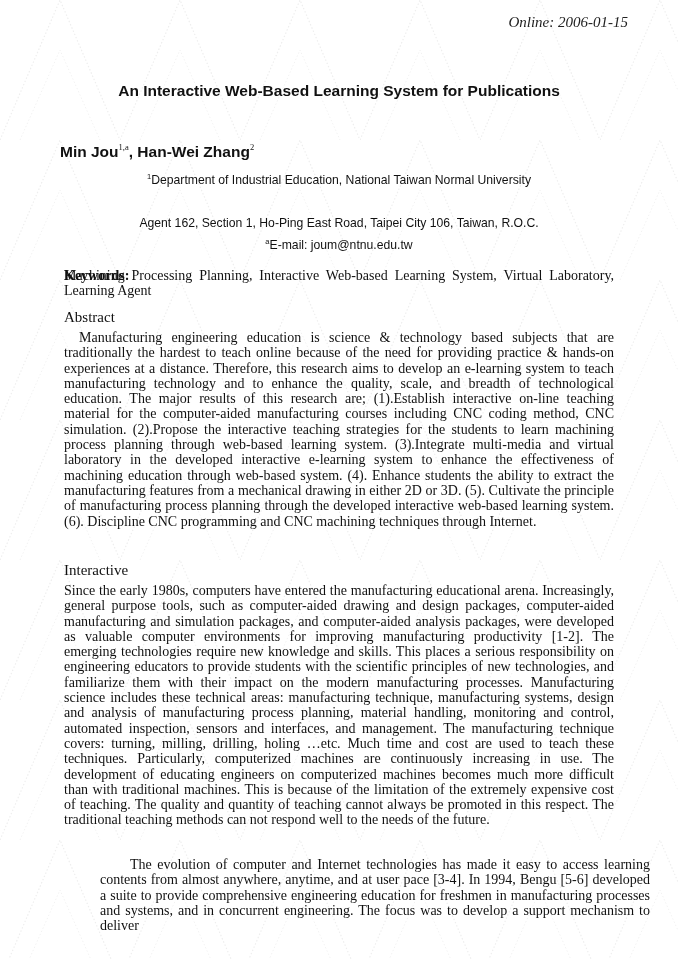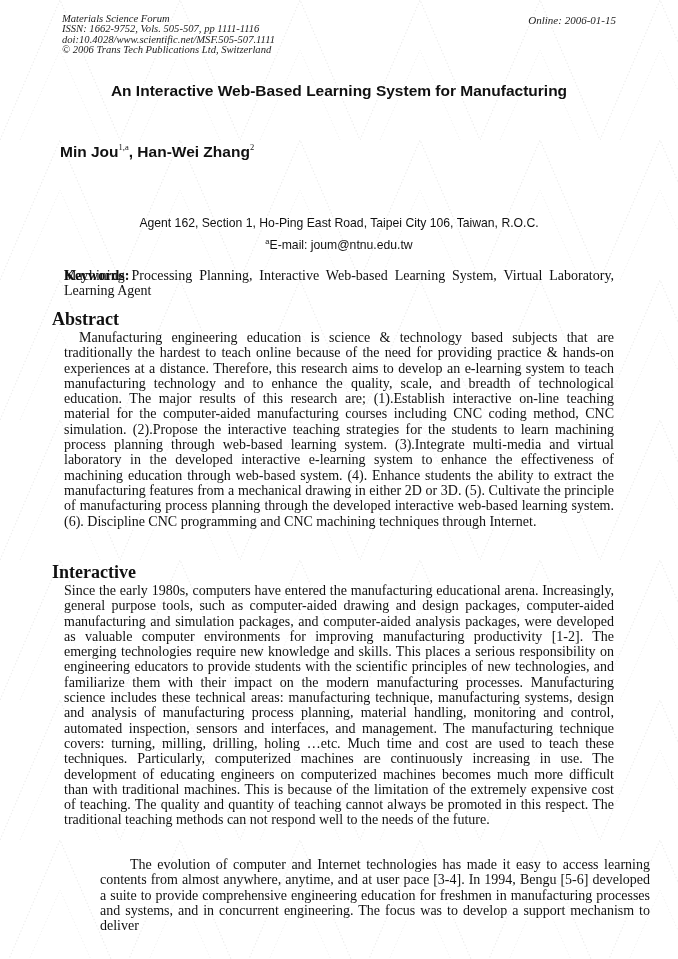--- a/index.html
+++ b/index.html
@@ -1,66 +1,61 @@
 <!DOCTYPE html>
 <html><head>
 <meta charset="utf-8">
 <style>
   html, body { margin: 0; padding: 0; background: #ffffff; }
   body { width: 678px; height: 959px; position: relative; overflow: hidden; }
   .watermark { position: absolute; left: 0; top: 0; width: 678px; height: 959px; pointer-events: none; z-index: 0; }
   .page { position: absolute; left: 0; top: 0; width: 678px; height: 959px; z-index: 1; color: #111; }
   .hdr-left { position: absolute; left: 62px; top: 14px; font-family: "Liberation Serif", serif; font-style: italic; font-size: 10.6px; line-height: 10.4px; color: #222; }
-  .hdr-right { position: absolute; right: 62px; top: 14px; font-family: "Liberation Serif", serif; font-style: italic; font-size: 11px; color: #222; }
+  .hdr-right { position: absolute; right: 50px; top: 14px; font-family: "Liberation Serif", serif; font-style: italic; font-size: 15px; color: #222; }
   .title { position: absolute; left: 60px; width: 558px; top: 81px; text-align: center; font-family: "Liberation Sans", sans-serif; font-weight: bold; font-size: 15.5px; line-height: 20px; }
   .authors { position: absolute; left: 60px; width: 558px; top: 142px; text-align: left; font-family: "Liberation Sans", sans-serif; font-weight: bold; font-size: 15.5px; }
   .authors sup { font-family: "Liberation Serif", serif; font-weight: normal; font-size: 8.5px; vertical-align: 7px; }
   .affil { position: absolute; left: 60px; width: 558px; text-align: center; font-family: "Liberation Sans", sans-serif; font-size: 12.2px; }
   .affil sup { font-size: 7.5px; vertical-align: 5px; }
   .serif { font-family: "Liberation Serif", serif; font-size: 14px; line-height: 15.3px; }
   .kw { position: absolute; left: 64px; top: 268px; width: 550px; }
   .kw-label { position: absolute; left: 0; top: 0; font-weight: bold; }
   .kw-text { text-align: justify; }
-  .heading { position: absolute; left: 52px; font-family: "Liberation Serif", serif; font-weight: bold; font-size: 18px; }
+  .heading { position: absolute; left: 64px; font-family: "Liberation Serif", serif; font-weight: normal; font-size: 15px; }
   .para { position: absolute; left: 64px; width: 550px; text-align: justify; }
   .indent { text-indent: 15px; }
   .indent2 { text-indent: 30px; margin-left: 36px; }
   p { margin: 0; }
 </style>
 </head>
 <body>
 
 <svg class="watermark" viewBox="0 0 678 959" preserveAspectRatio="none">
   <defs>
     <pattern id="wm" x="0" y="0" width="120" height="140" patternUnits="userSpaceOnUse">
       <path d="M0 140 L60 0 L120 140" fill="none" stroke="#eeeeee" stroke-width="1.2" stroke-dasharray="1.5 2"></path>
       <path d="M20 140 L60 50 L100 140" fill="none" stroke="#f2f2f2" stroke-width="1" stroke-dasharray="1.5 2"></path>
     </pattern>
   </defs>
   <rect x="0" y="0" width="678" height="959" fill="url(#wm)"></rect>
 </svg>
 
 <div class="page">
 
-  <div class="hdr-left">
-    <div>Materials Science Forum</div>
-    <div>ISSN: 1662-9752, Vols. 505-507, pp 1111-1116</div>
-    <div>doi:10.4028/www.scientific.net/MSF.505-507.1111</div>
-    <div>© 2006 Trans Tech Publications Ltd, Switzerland</div>
-  </div>
   <div class="hdr-right">Online: 2006-01-15</div>
 
   <div class="title">
-    <div>An Interactive Web-Based Learning System for Manufacturing</div>
+    <div>An Interactive Web-Based Learning System for Publications</div>
   </div>
 
   <div class="authors">
     <span>Min  Jou</span><sup>1,a</sup><span>, </span><span>Han-Wei Zhang</span><sup>2</sup>
   </div>
 
+  <div class="affil" style="top:172px"><sup>1</sup><span>Department of Industrial Education, National Taiwan Normal University</span></div>
   <div class="affil" style="top:216px"><span>Agent 162, Section 1, Ho-Ping East Road, Taipei City 106, Taiwan, R.O.C.</span></div>
   <div class="affil" style="top:237px"><sup>a</sup><span>E-mail: joum@ntnu.edu.tw</span></div>
 
   <div class="kw serif">
     <span class="kw-label">Keywords:</span>
     <p class="kw-text">Machining Processing Planning, Interactive Web-based Learning System, Virtual Laboratory, Learning Agent</p>
   </div>
 
   <div class="heading" style="top:309px">Abstract</div>
   <p class="para serif indent" style="top:330px">Manufacturing engineering education is science &amp; technology based subjects that are traditionally the hardest to teach online because of the need for providing practice &amp; hands-on experiences at a distance. Therefore, this research aims to develop an e-learning system to teach manufacturing technology and to enhance the quality, scale, and breadth of technological education. The major results of this research are; (1).Establish interactive on-line teaching material for the computer-aided manufacturing courses including CNC coding method, CNC simulation. (2).Propose the interactive teaching strategies for the students to learn machining process planning through web-based learning system. (3).Integrate multi-media and virtual laboratory in the developed interactive e-learning system to enhance the effectiveness of machining education through web-based system. (4). Enhance students the ability to extract the manufacturing features from a mechanical drawing in either 2D or 3D. (5). Cultivate the principle of manufacturing process planning through the developed interactive web-based learning system. (6). Discipline CNC programming and CNC machining techniques through Internet.</p>

